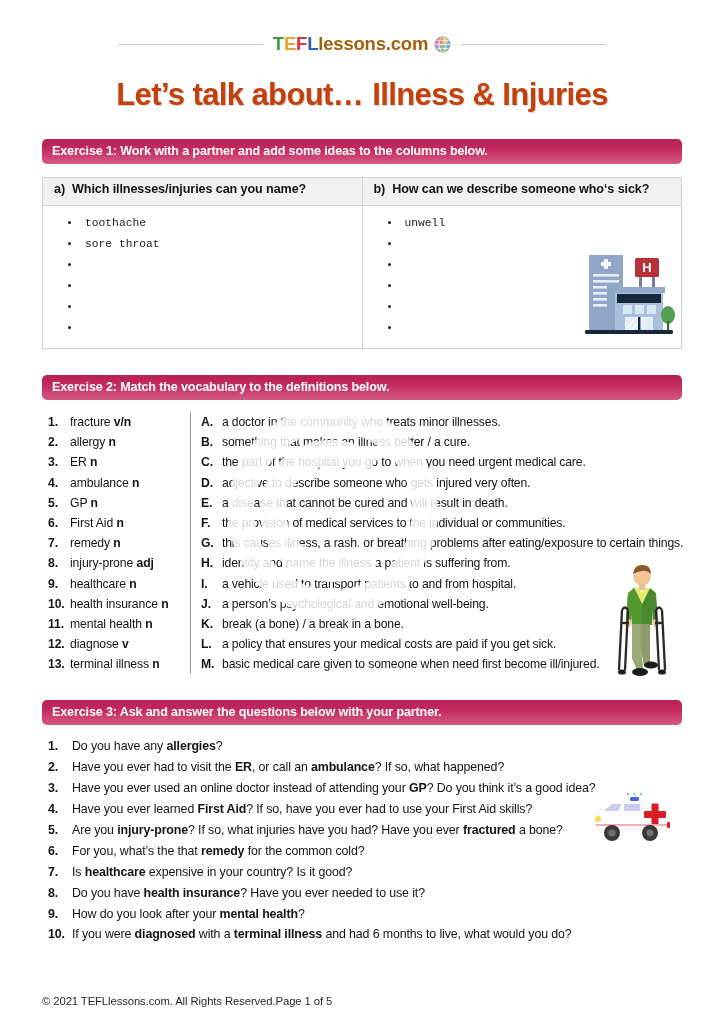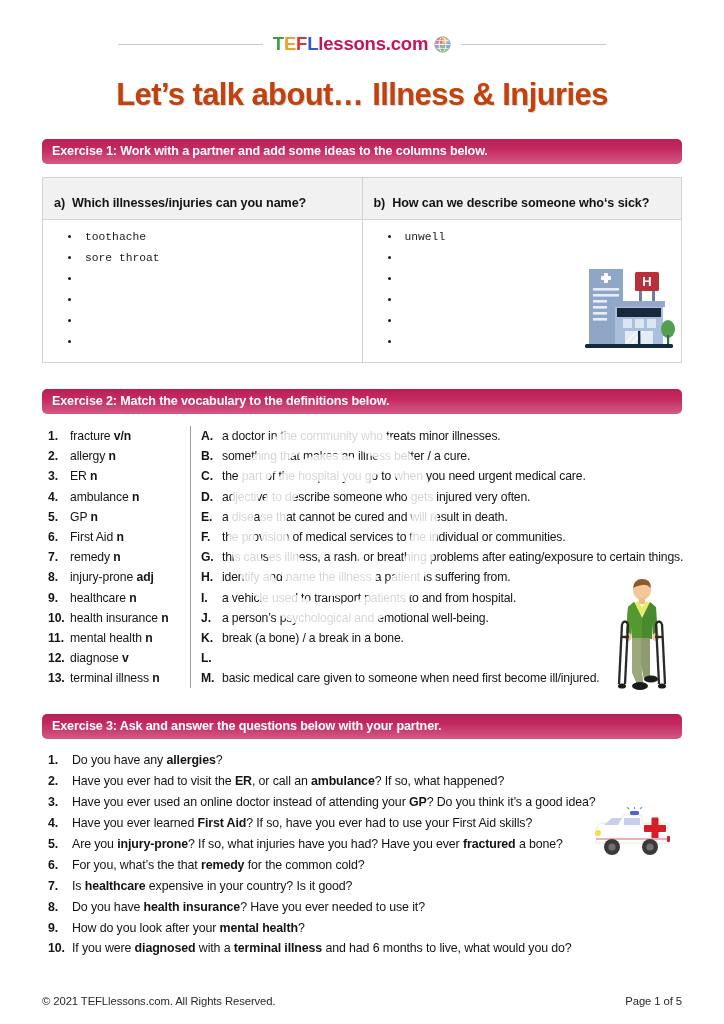--- a/index.html
+++ b/index.html
@@ -40,21 +40,21 @@
     align-items: center;
     font-size: 18.5px;
     font-weight: bold;
     letter-spacing: -0.2px;
     white-space: nowrap;
   }
   .brand-logo .l-t { color: #3f9c45; }
   .brand-logo .l-e { color: #e8a32b; }
   .brand-logo .l-f { color: #d8343a; }
   .brand-logo .l-l { color: #2f5fc4; }
-  .brand-logo .l-rest { color: #be185d; }
+  .brand-logo .l-rest { color: #a16207; }
   .globe-icon {
     margin-left: 6px;
     display: inline-flex;
     align-items: center;
   }
 
   
   .title {
     text-align: center;
     margin-top: 22px;
@@ -88,21 +88,21 @@
     table-layout: fixed;
   }
   .ex1-table td {
     border: 1px solid #d2d2d2;
     vertical-align: top;
   }
   .ex1-head-cell {
     background: #f1f1f1;
     font-size: 12.6px;
     font-weight: bold;
-    padding: 18px 11px 9px 11px;
+    padding: 4px 11px 9px 11px;
     letter-spacing: -0.1px;
   }
   .ex1-head-cell .letter { margin-right: 7px; }
   .ex1-body-cell {
     height: 138px;
     padding: 10px 10px 6px 10px;
     position: relative;
   }
   .hand-list {
     list-style: disc;
@@ -213,21 +213,21 @@
     top: 57px;
   }
 
   
   .footer {
     position: absolute;
     left: 42px;
     right: 42px;
     bottom: 17px;
     display: flex;
-    justify-content: space-between;
+    justify-content: flex-start;
     font-size: 11.3px;
     color: #2a2a2a;
     letter-spacing: -0.1px;
   }
 </style>
 </head>
 <body>
 
 <div class="page">
 
@@ -447,20 +447,21 @@
       <div class="def-row">
           <span class="def-letter">J.</span>
           <span>a person’s psychological and emotional well-being.</span>
         </div>
       <div class="def-row">
           <span class="def-letter">K.</span>
           <span>break (a bone) / a break in a bone.</span>
         </div>
       <div class="def-row">
           <span class="def-letter">L.</span>
+          <span>a policy that ensures your medical costs are paid if you get sick.</span>
         </div>
       <div class="def-row">
           <span class="def-letter">M.</span>
           <span>basic medical care given to someone when need first become ill/injured.</span>
         </div>
     </div>
 
     <div class="watermark">
       <svg width="226" height="226" viewBox="0 0 226 226">
         <circle cx="113" cy="113" r="92" fill="none" stroke="#ffffff" stroke-width="26" opacity="0.82"></circle>

